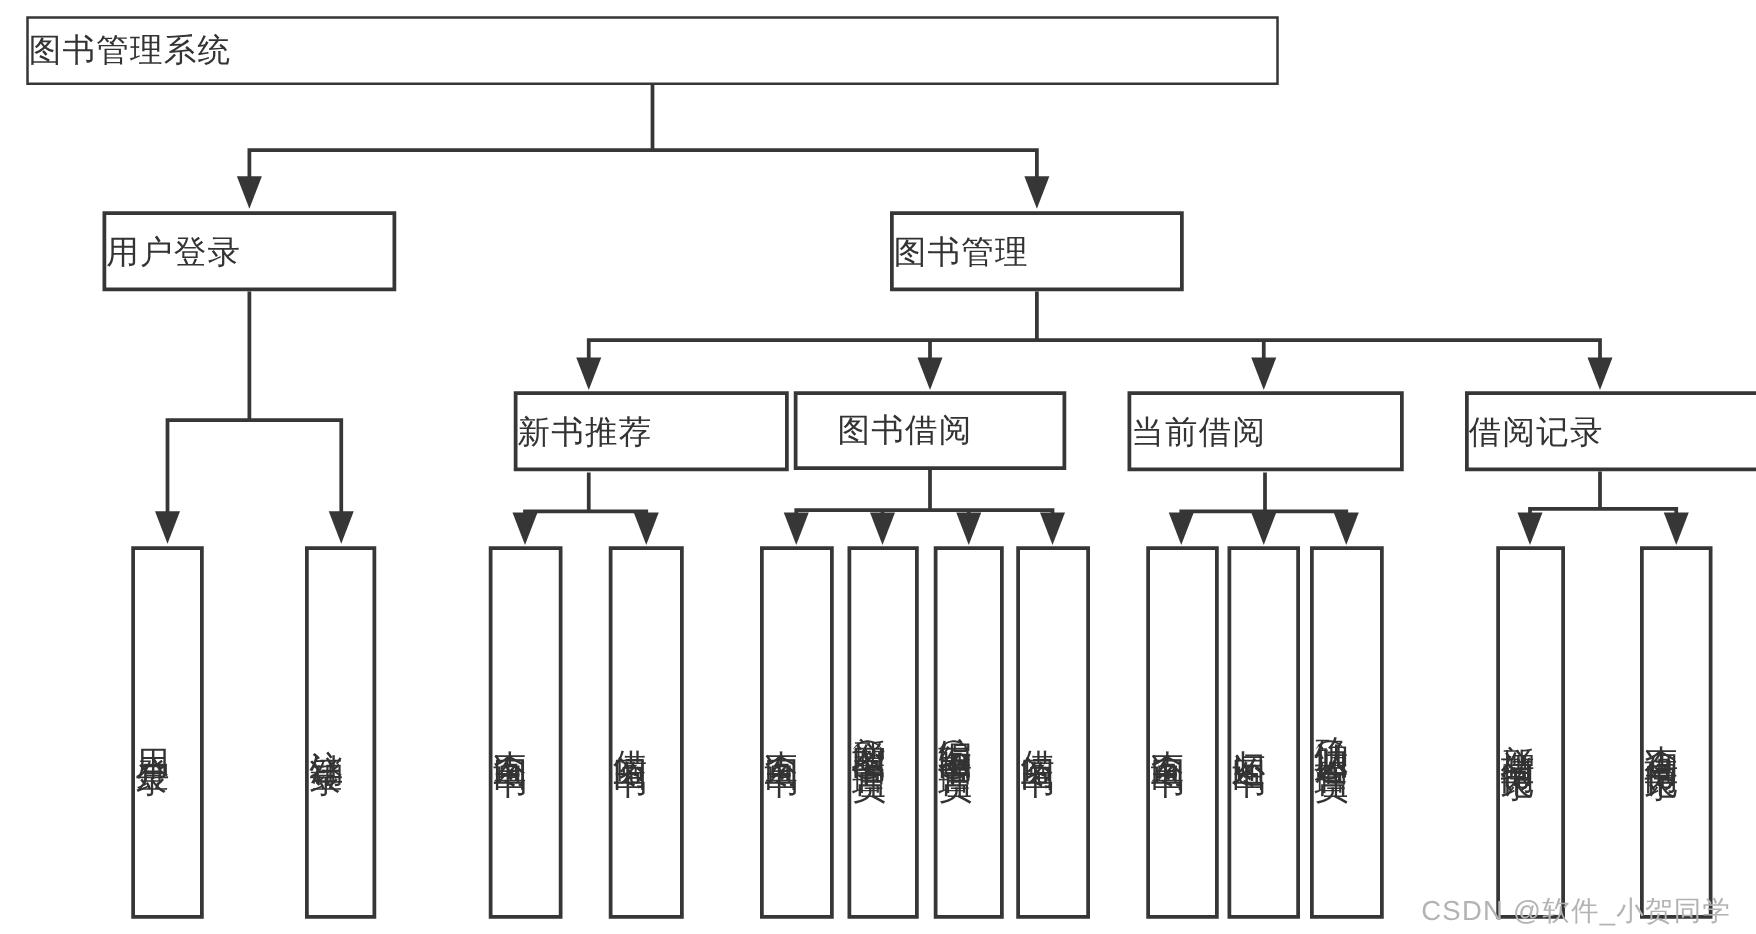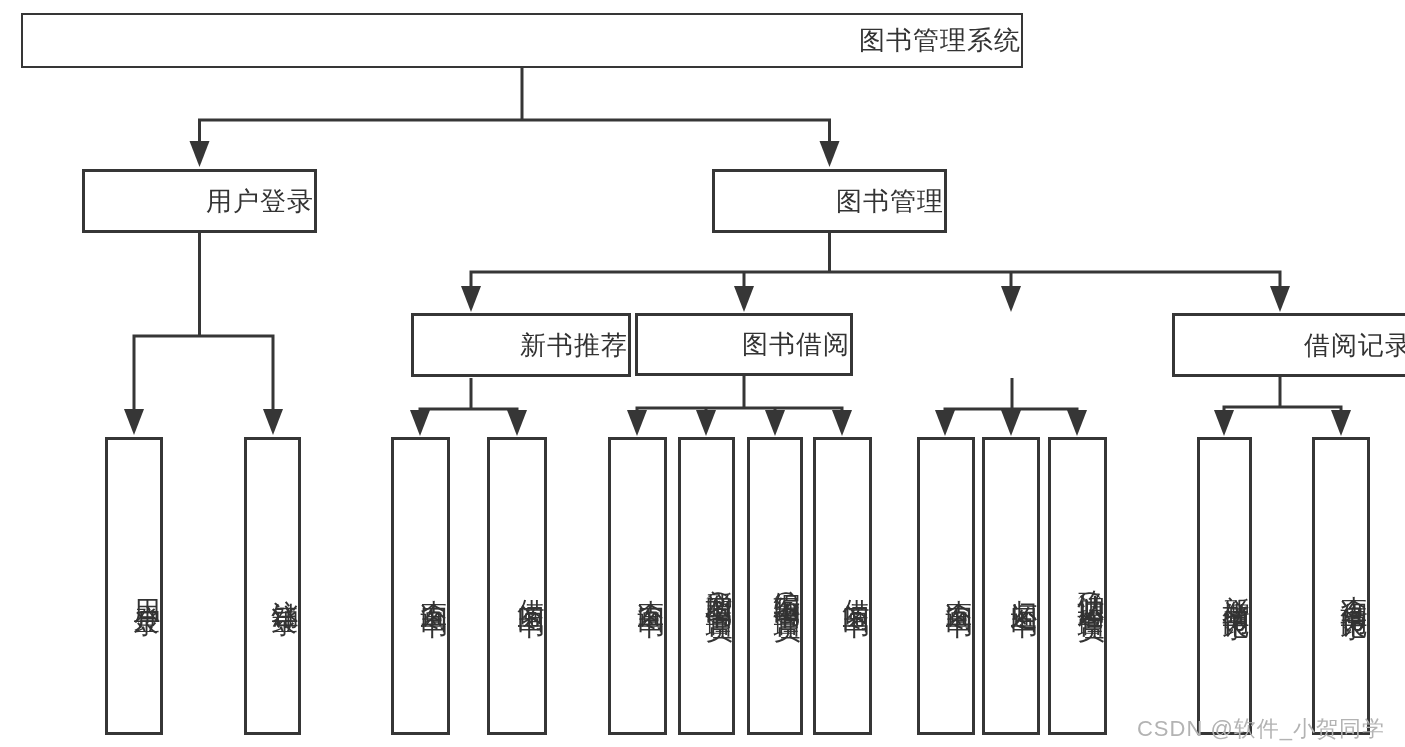--- a/index.html
+++ b/index.html
@@ -15,21 +15,21 @@
   .stage{
     position:relative; width:1405px; height:747px;
     background:var(--background); overflow:hidden;
   }
   .connectors{position:absolute;left:0;top:0;width:1405px;height:747px;}
   .connectors path.l{stroke:var(--line);stroke-width:3;fill:none;}
   .connectors path.a{fill:var(--line);stroke:none;}
   .box{
     position:absolute; box-sizing:border-box;
     background:var(--box-bg); border:3px solid var(--line);
-    display:flex; align-items:center; justify-content:flex-end;
+    display:flex; align-items:center; justify-content:flex-start;
     color:var(--text);
   }
   .root{border-width:2px;}
   .hlabel{font-size:26px; letter-spacing:1px; white-space:nowrap;}
   .vlabel{
     writing-mode:vertical-rl; text-orientation:mixed;
     font-size:27px; letter-spacing:4px; line-height:1;
   }
   .watermark{
     position:absolute; right:20px; bottom:3px; z-index:10;
@@ -90,22 +90,25 @@
   <div class="box" style="left:82px;top:169px;width:235px;height:64px;">
     <span class="hlabel">用户登录</span>
   </div>
   <div class="box" style="left:712px;top:169px;width:235px;height:64px;">
     <span class="hlabel">图书管理</span>
   </div>
 
   <div class="box" style="left:382px;top:313px;width:220px;height:64px;margin-left:29px;">
     <span class="hlabel">新书推荐</span>
   </div>
-  <div class="box" style="left:635px;top:313px;width:218px;height:63px;">
+  <div class="box" style="left:635px;top:313px;width:218px;height:63px;padding-left:32px;">
     <span class="hlabel">图书借阅</span>
+  </div>
+  <div class="box" style="left:902px;top:313px;width:221px;height:64px;">
+    <span class="hlabel">当前借阅</span>
   </div>
   <div class="box" style="left:1172px;top:313px;width:243px;height:64px;">
     <span class="hlabel">借阅记录</span>
   </div>
 
   <div class="box" style="left:105px;top:437px;width:58px;height:298px;">
     <span class="vlabel">用户登录</span>
   </div>
   <div class="box" style="left:244px;top:437px;width:57px;height:298px;">
     <span class="vlabel">注销登录</span>

